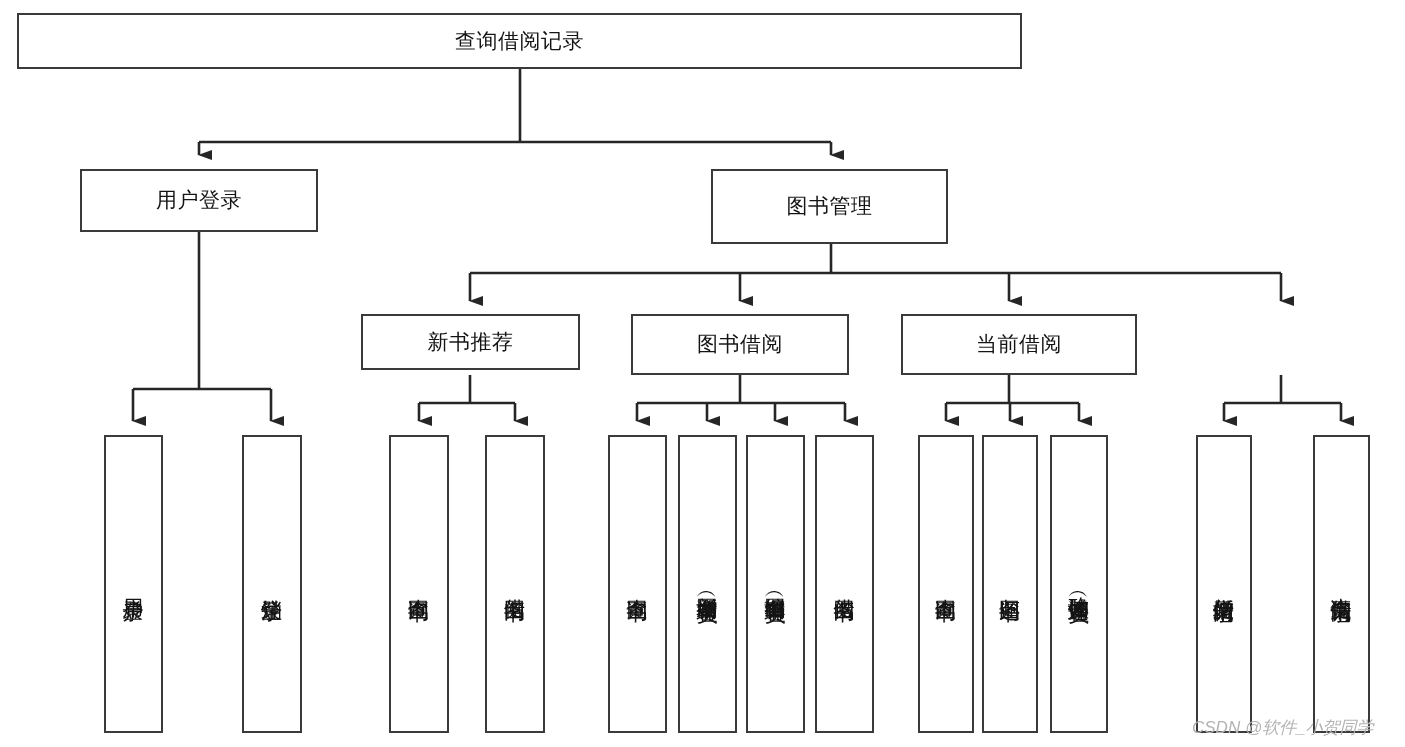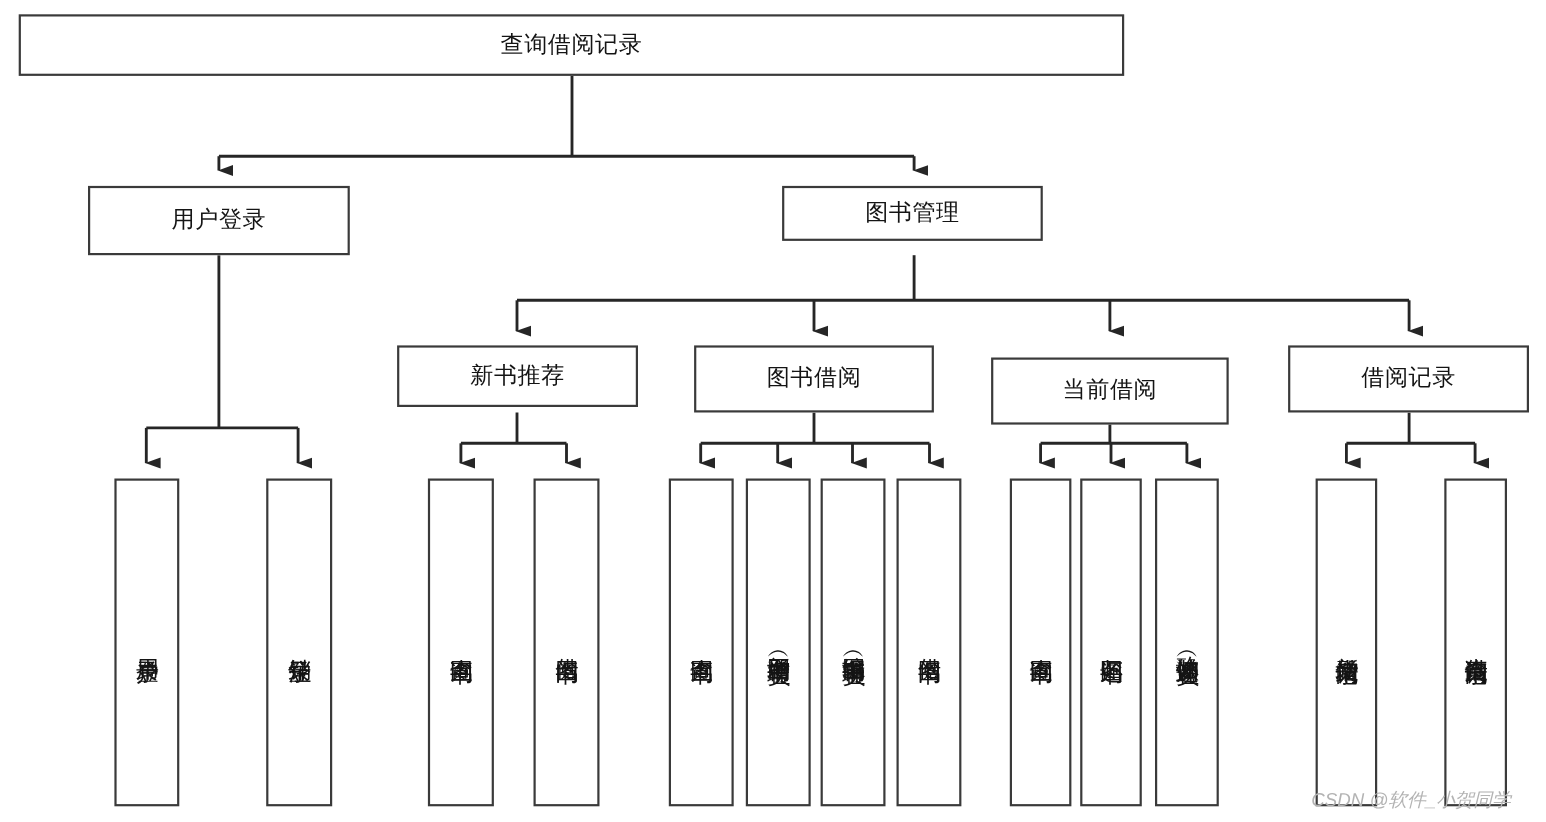--- a/index.html
+++ b/index.html
@@ -128,35 +128,32 @@
     </g>
   </svg>
 
   <div class="node" style="left: 17px; top: 13px; width: 1005px; height: 56px;">
     <span class="node-label">查询借阅记录</span>
   </div>
 
   <div class="node" style="left: 80px; top: 169px; width: 238px; height: 63px;">
     <span class="node-label">用户登录</span>
   </div>
-  <div class="node" style="left: 711px; top: 169px; width: 237px; height: 50px;">
+  <div class="node" style="left: 711px; top: 169px; width: 237px; height: 75px;">
     <span class="node-label">图书管理</span>
   </div>
 
   <div class="node" style="left: 361px; top: 314px; width: 219px; height: 56px;">
     <span class="node-label">新书推荐</span>
   </div>
   <div class="node" style="left: 631px; top: 314px; width: 218px; height: 61px;">
     <span class="node-label">图书借阅</span>
   </div>
-  <div class="node" style="left: 901px; top: 325px; width: 216px; height: 61px;">
+  <div class="node" style="left: 901px; top: 314px; width: 236px; height: 61px;">
     <span class="node-label">当前借阅</span>
-  </div>
-  <div class="node" style="left: 1171px; top: 314px; width: 219px; height: 61px;">
-    <span class="node-label">借阅记录</span>
   </div>
 
   <div class="node vertical" style="left: 104px; top: 435px; width: 59px; height: 298px;">
     <span class="node-label">用户登录</span>
   </div>
   <div class="node vertical" style="left: 242px; top: 435px; width: 60px; height: 298px;">
     <span class="node-label">注销登录</span>
   </div>
   <div class="node vertical" style="left: 389px; top: 435px; width: 60px; height: 298px;">
     <span class="node-label">查询图书</span>

